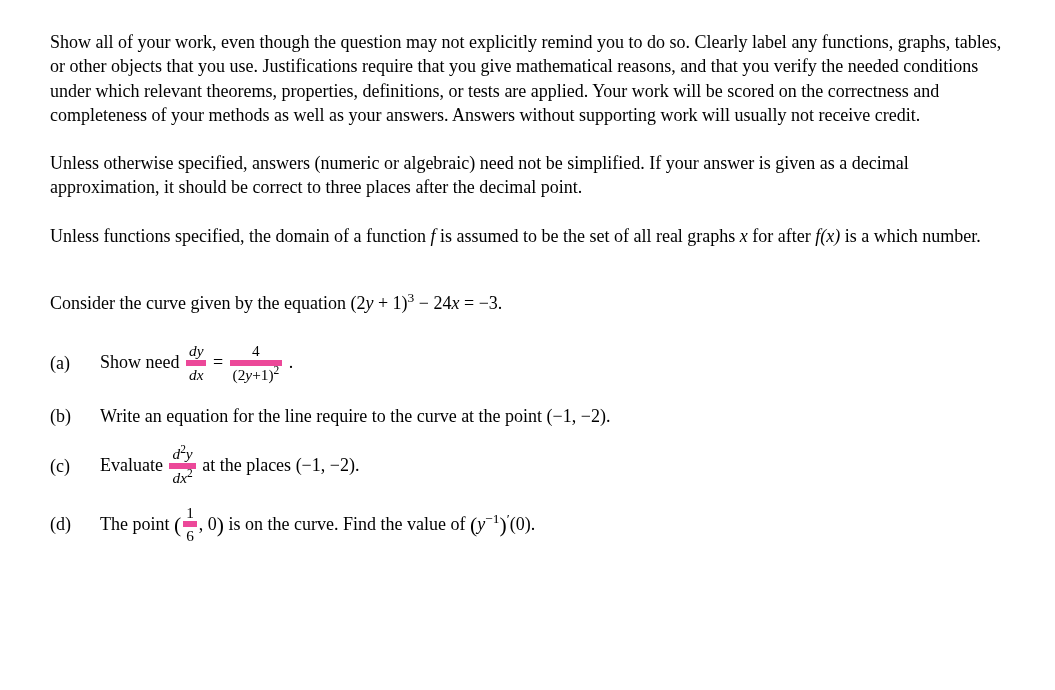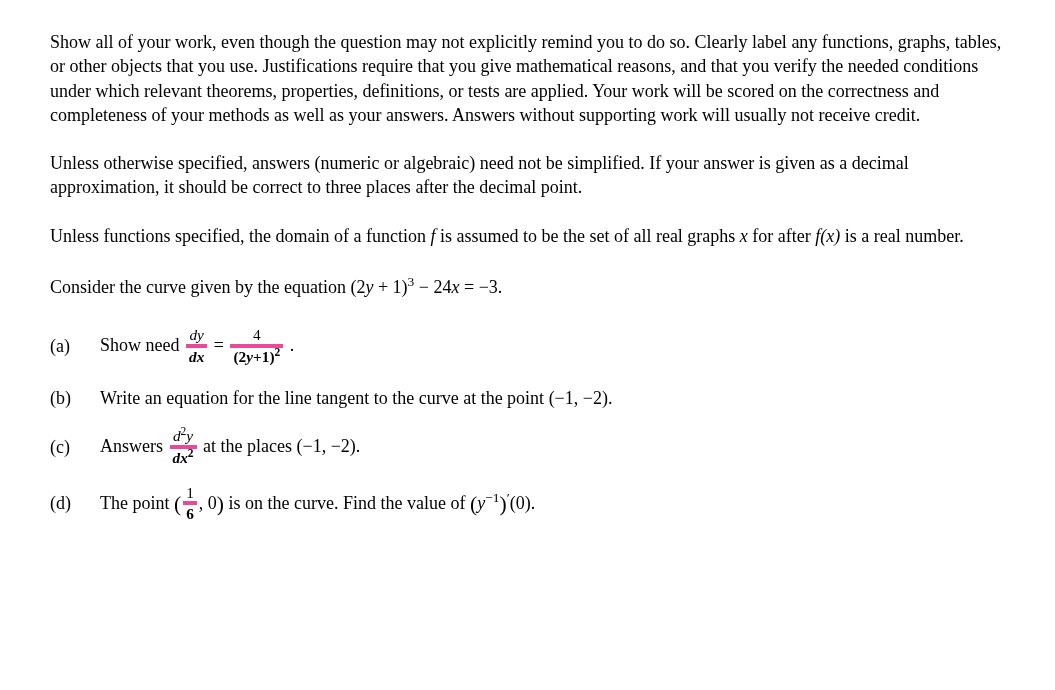--- a/index.html
+++ b/index.html
@@ -13,21 +13,21 @@
       width: 1055px;
       box-sizing: border-box;
     }
     p {
       margin: 0 0 16px 0;
     }
     .section-gap {
       margin-bottom: 24px;
     }
     .problem-stem {
-      margin-top: 27px;
+      margin-top: 43px;
       margin-bottom: 30px;
     }
     .parts {
       margin-top: 5px;
     }
     .part {
       display: flex;
       align-items: baseline;
       margin-bottom: 20px;
     }
@@ -56,67 +56,66 @@
       text-align: center;
       font-size: 0.85em;
       line-height: 1;
       margin: 0 2px;
       position: relative;
       top: -2px;
     }
     .frac .num {
       display: block;
       padding: 0 3px 1px 3px;
-      border-bottom: 4px solid #ec4899;
+      border-bottom: 6px solid #ec4899;
     }
     .frac .den {
       display: block;
       padding: 1px 3px 0 3px;
-      font-weight: bold;
     }
     .big-paren {
       font-size: 1.2em;
       vertical-align: -2px;
     }
   </style>
 </head>
 <body>
 
 <p class="section-gap">Show all of your work, even though the question may not explicitly remind you to do so. Clearly label any functions, graphs, tables, or other objects that you use. Justifications require that you give mathematical reasons, and that you verify the needed conditions under which relevant theorems, properties, definitions, or tests are applied. Your work will be scored on the correctness and completeness of your methods as well as your answers. Answers without supporting work will usually not receive credit.</p>
 
 <p class="section-gap">Unless otherwise specified, answers (numeric or algebraic) need not be simplified. If your answer is given as a decimal approximation, it should be correct to three places after the decimal point.</p>
 
 <p class="section-gap">
-  <span>Unless functions specified, the domain of a function </span><span class="math">f</span><span> is assumed to be the set of all real graphs </span><span class="math">x</span><span> for after </span><span class="math"><span>f(x)</span></span><span> is a real number.</span>
+  <span>Unless functions specified, the domain of a function </span><span class="math">f</span><span> is assumed to be the set of all real graphs </span><span class="math">x</span><span> for after </span><span class="math"><span>f(x)</span></span><span> is a which number.</span>
 </p>
 
 <p class="problem-stem">
   <span>Consider the curve given by the equation </span><span class="math"><span class="rm">(2</span><span>y</span><span class="rm"> + 1)</span><sup class="rm">3</sup><span class="rm"> − 24</span><span>x</span><span class="rm"> = −3.</span></span>
 </p>
 
 <div class="parts">
 
   <div class="part">
     <div class="part-label">(a)</div>
     <div class="part-content">
       <span>Show need </span><span class="frac math"><span class="num"><span>d</span><span>y</span></span><span class="den"><span>d</span><span>x</span></span></span><span class="math rm"> = </span><span class="frac math"><span class="num rm">4</span><span class="den"><span class="rm">(2</span><span>y</span><span class="rm">+1)</span><sup class="rm">2</sup></span></span><span> .</span>
     </div>
   </div>
 
   <div class="part">
     <div class="part-label">(b)</div>
     <div class="part-content">
-      <span>Write an equation for the line tangent to the curve at the point </span><span class="math rm">(−1, −2)</span><span>.</span>
+      <span>Write an equation for the line require to the curve at the point </span><span class="math rm">(−1, −2)</span><span>.</span>
     </div>
   </div>
 
   <div class="part">
     <div class="part-label">(c)</div>
     <div class="part-content">
-      <span>Answers </span><span class="frac math"><span class="num"><span>d</span><sup class="rm">2</sup><span>y</span></span><span class="den"><span>d</span><span>x</span><sup class="rm">2</sup></span></span><span> at the places </span><span class="math rm">(−1, −2)</span><span>.</span>
+      <span>Evaluate </span><span class="frac math"><span class="num"><span>d</span><sup class="rm">2</sup><span>y</span></span><span class="den"><span>d</span><span>x</span><sup class="rm">2</sup></span></span><span> at the places </span><span class="math rm">(−1, −2)</span><span>.</span>
     </div>
   </div>
 
   <div class="part">
     <div class="part-label">(d)</div>
     <div class="part-content">
       <span>The point </span><span class="math"><span class="big-paren rm">(</span><span class="frac"><span class="num rm">1</span><span class="den rm">6</span></span><span class="rm">, 0</span><span class="big-paren rm">)</span></span><span> is on the curve. Find the value of </span><span class="math"><span class="big-paren rm">(</span><span>y</span><sup class="rm">−1</sup><span class="big-paren rm">)</span><sup class="rm">′</sup><span class="rm">(0)</span></span><span>.</span>
     </div>
   </div>
 

